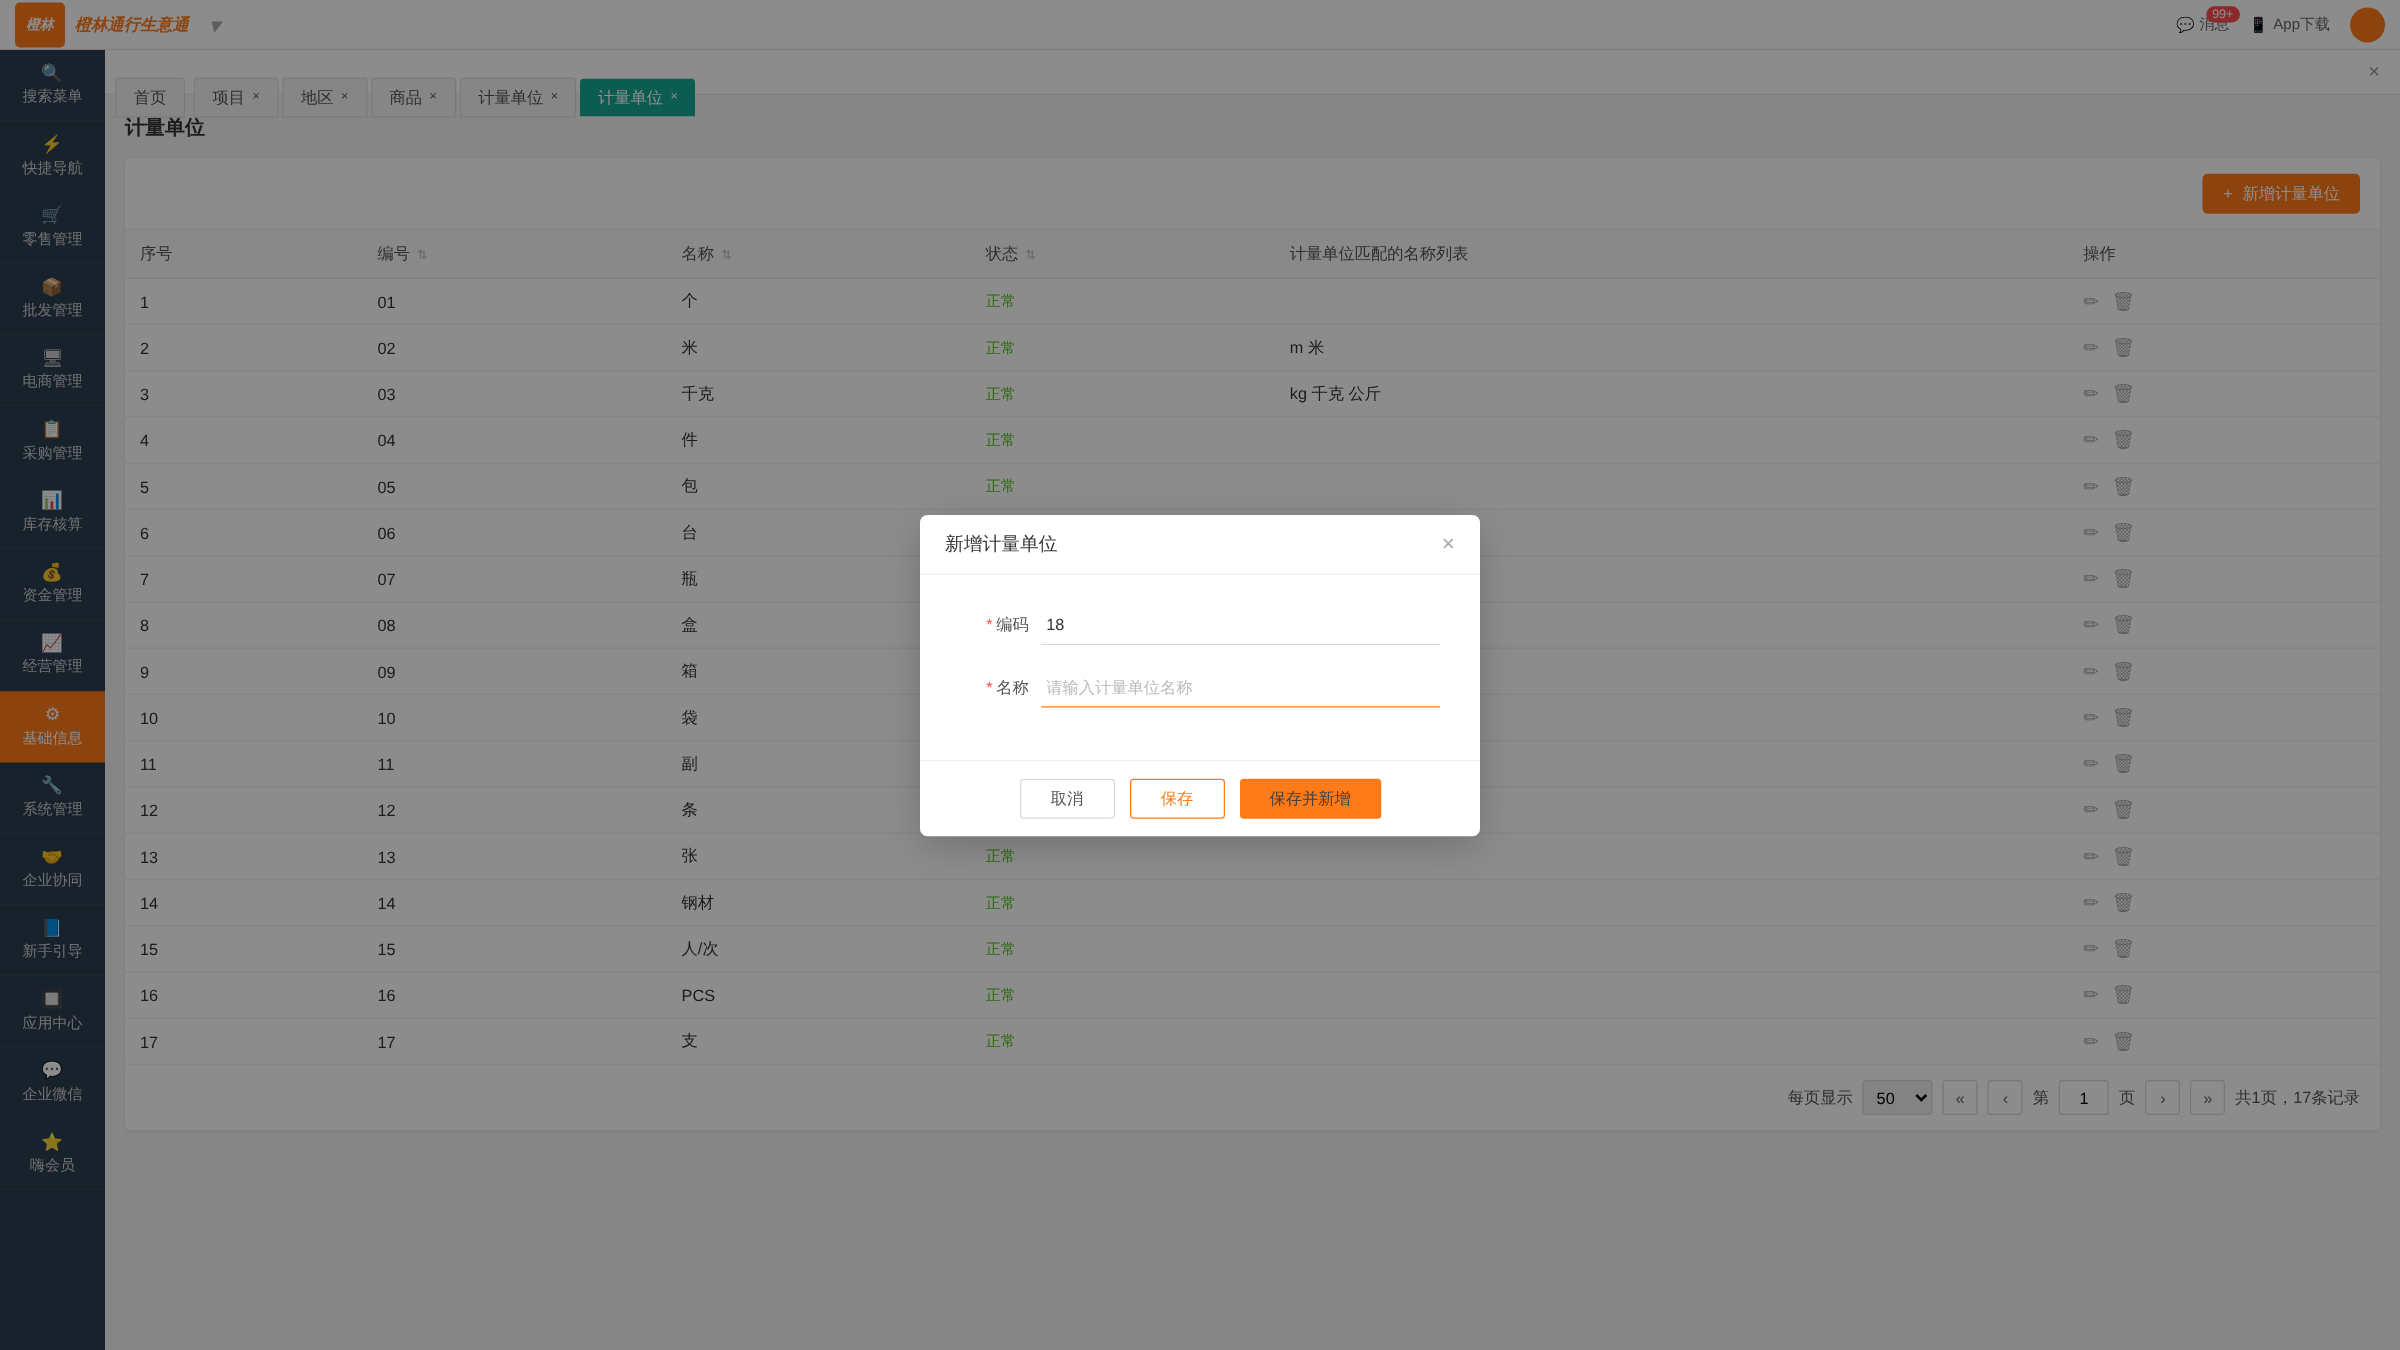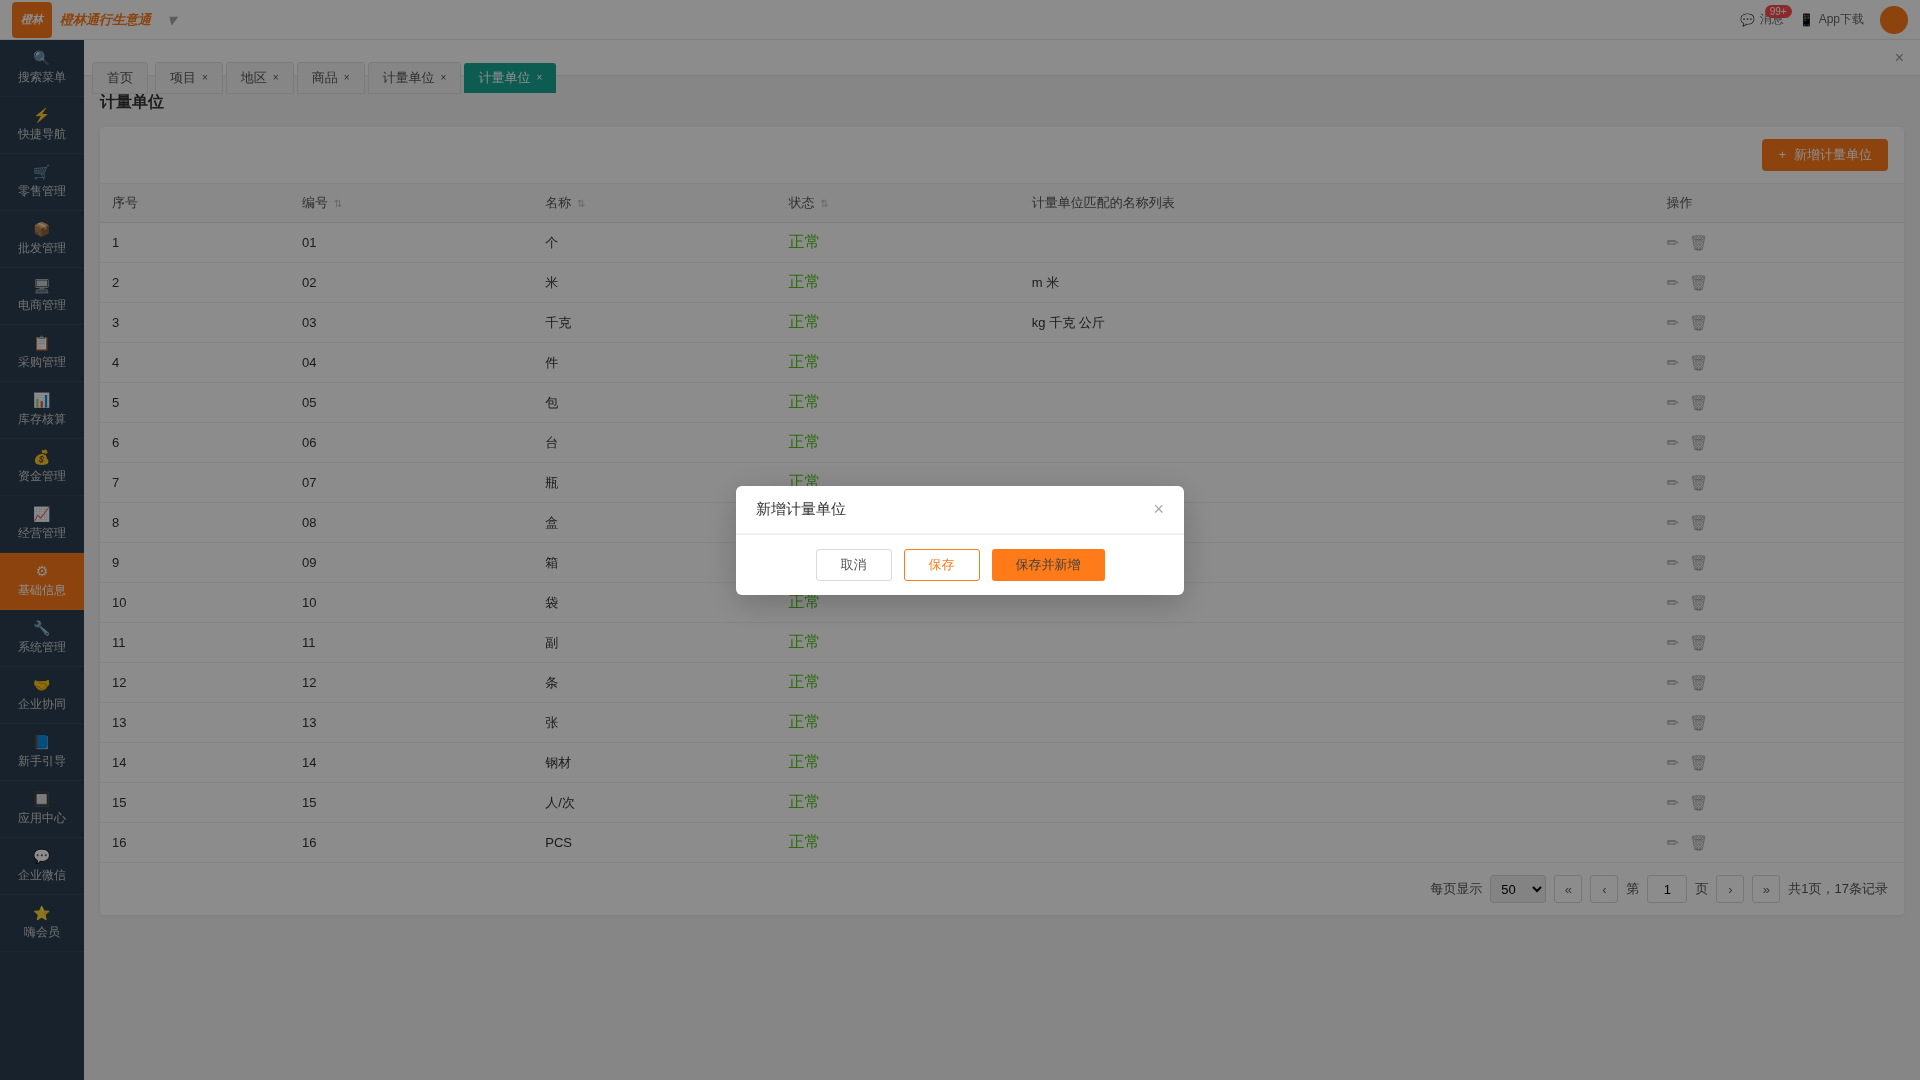--- a/index.html
+++ b/index.html
@@ -203,21 +203,21 @@
       white-space: nowrap;
     }
     td {
       padding: 9px 12px;
       font-size: 13px;
       border-bottom: 1px solid #f0f0f0;
       color: #333;
     }
     .status-normal {
       color: #52c41a;
-      font-size: 16px;
+      font-size: 12px;
     }
     .action-icons {
       display: flex;
       gap: 10px;
     }
     .action-icon {
       color: #aaa;
       cursor: pointer;
       font-size: 15px;
     }
@@ -706,20 +706,33 @@
       <td>PCS</td>
       <td><span class="status-normal">正常</span></td>
       <td></td>
       <td>
         <div class="action-icons">
           <span class="action-icon">✏</span>
           <span class="action-icon">🗑</span>
         </div>
       </td>
     </tr>
+          <tr>
+      <td>17</td>
+      <td>17</td>
+      <td>支</td>
+      <td><span class="status-normal">正常</span></td>
+      <td></td>
+      <td>
+        <div class="action-icons">
+          <span class="action-icon">✏</span>
+          <span class="action-icon">🗑</span>
+        </div>
+      </td>
+    </tr>
         </tbody>
     </table>
 
     <div class="pagination">
       <span>每页显示</span>
       <select class="page-size-select">
         <option>50</option>
         <option>20</option>
         <option>100</option>
       </select>
@@ -734,19 +747,33 @@
     </div>
   </div>
 </div>
 
 <div class="modal-overlay">
   <div class="modal">
     <div class="modal-header">
       <span class="modal-title">新增计量单位</span>
       <span class="modal-close">×</span>
     </div>
+    <div class="modal-body">
+      <div class="form-row">
+        <div class="form-label">
+          <span class="required">*</span><span>编码</span>
+        </div>
+        <input type="text" class="form-input" value="18" style="">
+      </div>
+      <div class="form-row">
+        <div class="form-label">
+          <span class="required">*</span><span>名称</span>
+        </div>
+        <input type="text" class="form-input highlighted" placeholder="请输入计量单位名称" style="">
+      </div>
+    </div>
     <div class="modal-footer">
       <button class="btn-cancel">取消</button>
       <button class="btn-save">保存</button>
       <button class="btn-save-new">保存并新增</button>
     </div>
   </div>
 </div>
 
 </body></html>

